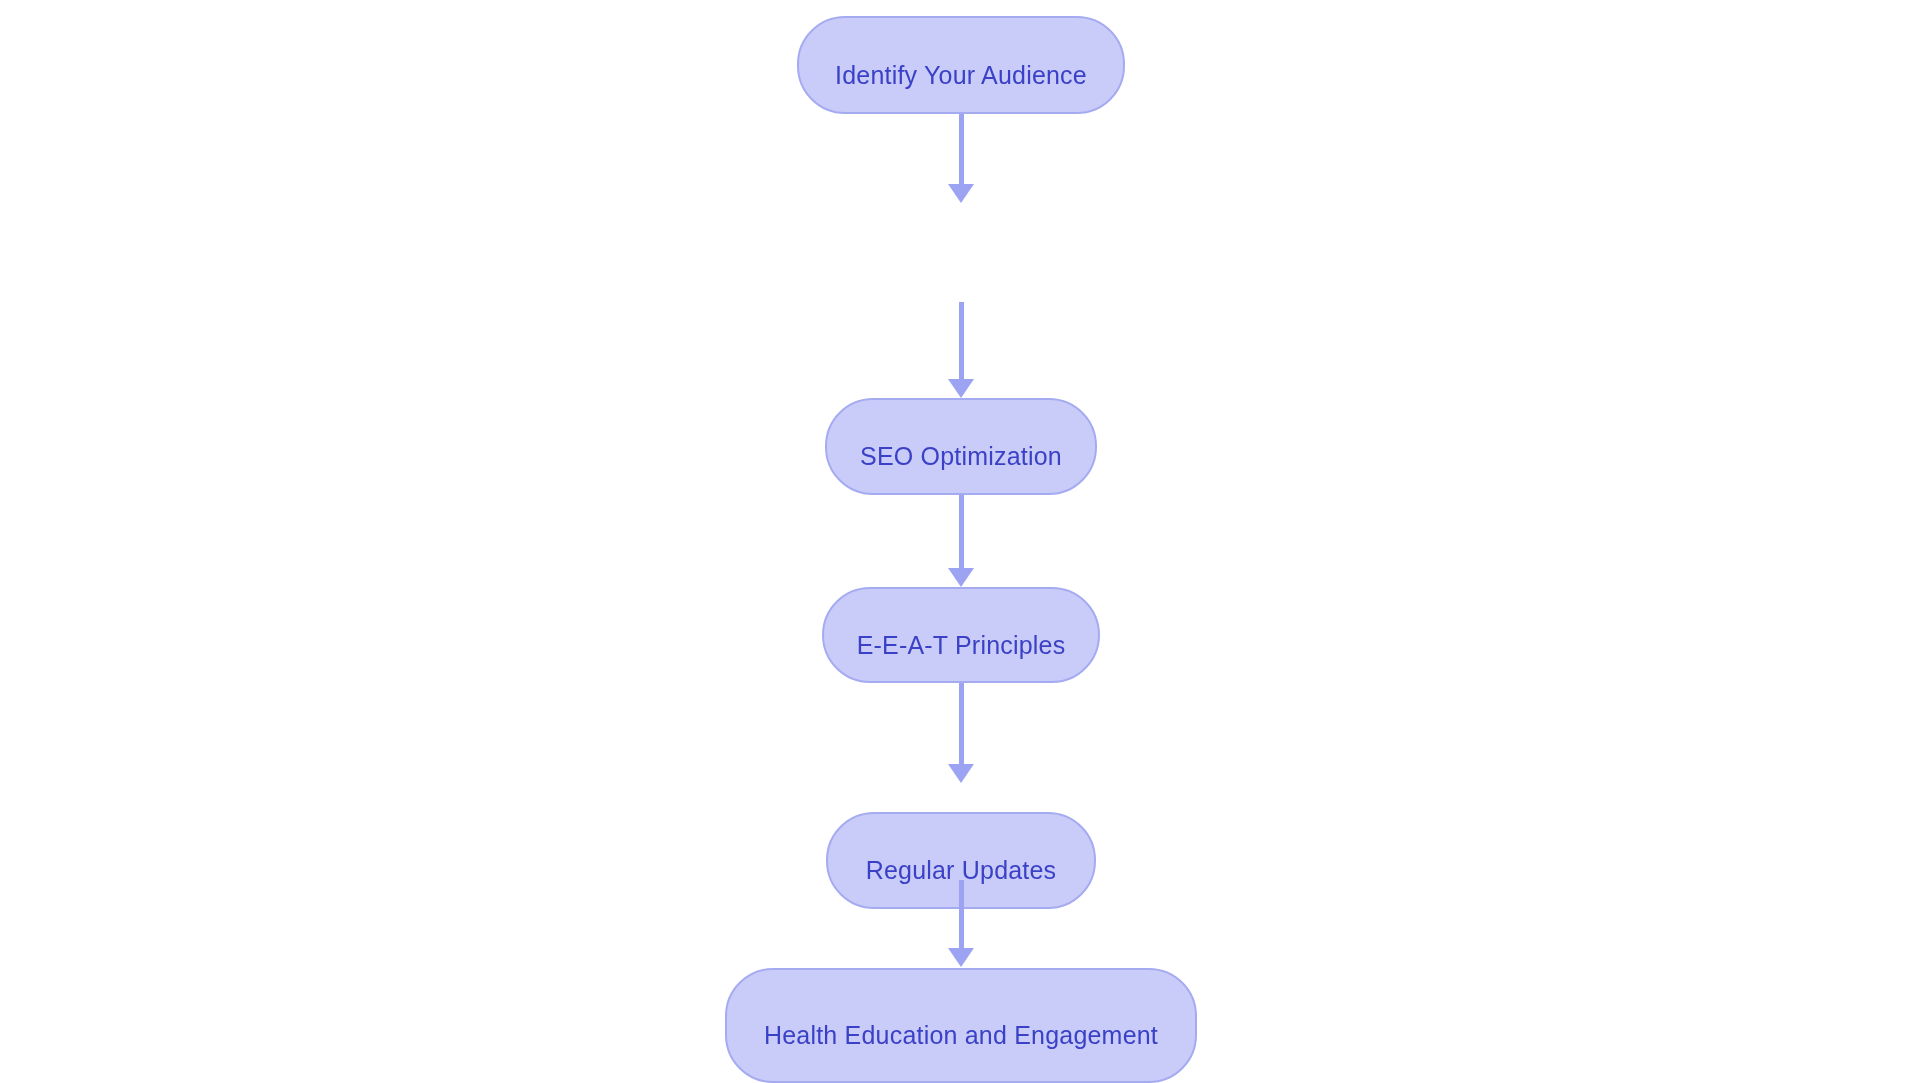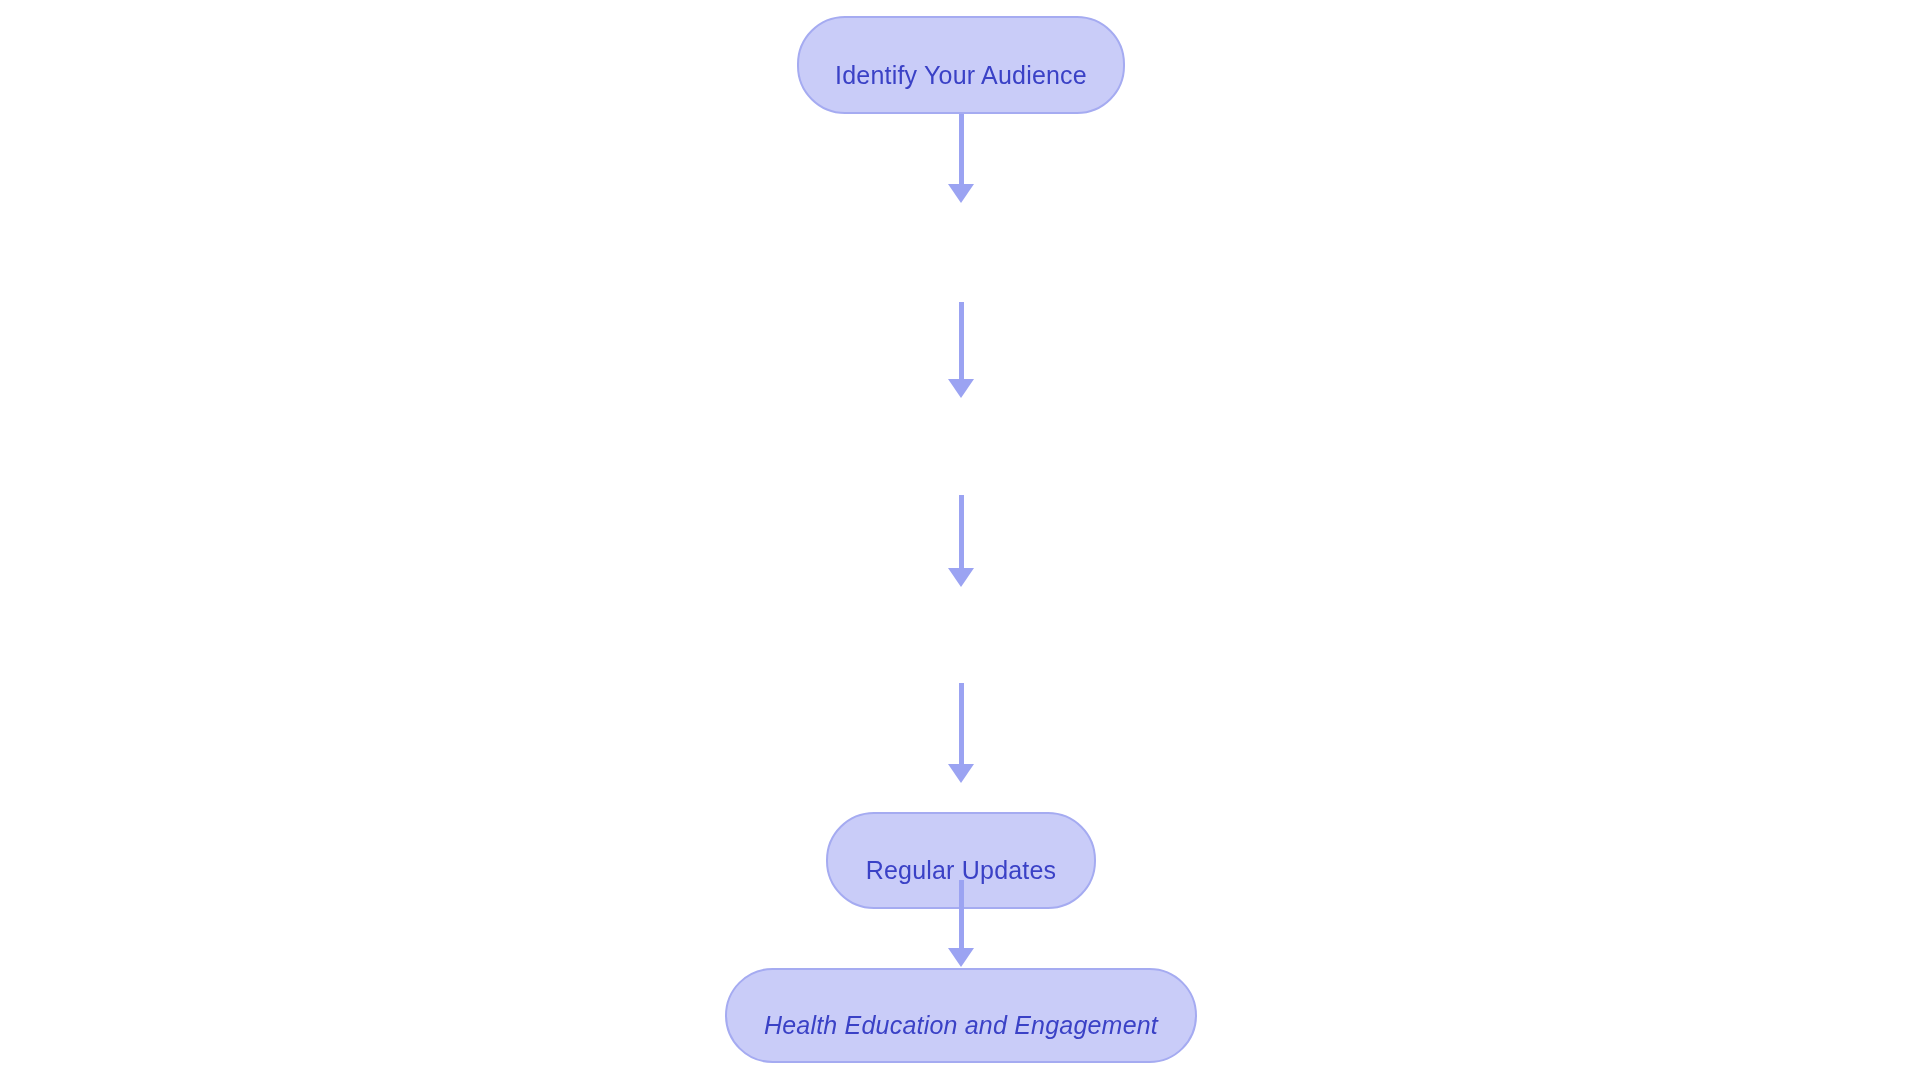--- a/index.html
+++ b/index.html
@@ -53,21 +53,21 @@
     border-left: 13px solid transparent;
     border-right: 13px solid transparent;
     border-top: 19px solid var(--arrow, #9ba3f2);
   }
   
   .n1 { left: 797px; top: 16px;  width: 328px; height: 98px; }
   .n2 { left: 881px; top: 203px; width: 160px; height: 99px; }
   .n3 { left: 825px; top: 398px; width: 272px; height: 97px; }
   .n4 { left: 822px; top: 587px; width: 278px; height: 96px; }
   .n5 { left: 826px; top: 812px; width: 270px; height: 97px; }
-  .n6 { left: 725px; top: 968px; width: 472px; height: 95px; font-style: italic; }
+  .n6 { left: 725px; top: 968px; width: 472px; height: 115px; }
   
   .c1 { left: 948px; top: 114px; height: 89px; }
   .c2 { left: 948px; top: 302px; height: 96px; }
   .c3 { left: 948px; top: 495px; height: 92px; }
   .c4 { left: 948px; top: 683px; height: 100px; }
   .c5 { left: 948px; top: 880px; height: 87px; }
 </style>
 </head>
 <body>
 
@@ -81,26 +81,32 @@
     <div class="connector-line"></div>
     <div class="connector-head"></div>
   </div>
 
 
   <div class="connector c2">
     <div class="connector-line"></div>
     <div class="connector-head"></div>
   </div>
 
+  <div class="node n3">
+    <span class="node-label">SEO Optimization</span>
+  </div>
 
   <div class="connector c3">
     <div class="connector-line"></div>
     <div class="connector-head"></div>
   </div>
 
+  <div class="node n4">
+    <span class="node-label">E-E-A-T Principles</span>
+  </div>
 
   <div class="connector c4">
     <div class="connector-line"></div>
     <div class="connector-head"></div>
   </div>
 
   <div class="node n5">
     <span class="node-label">Regular Updates</span>
   </div>
 

